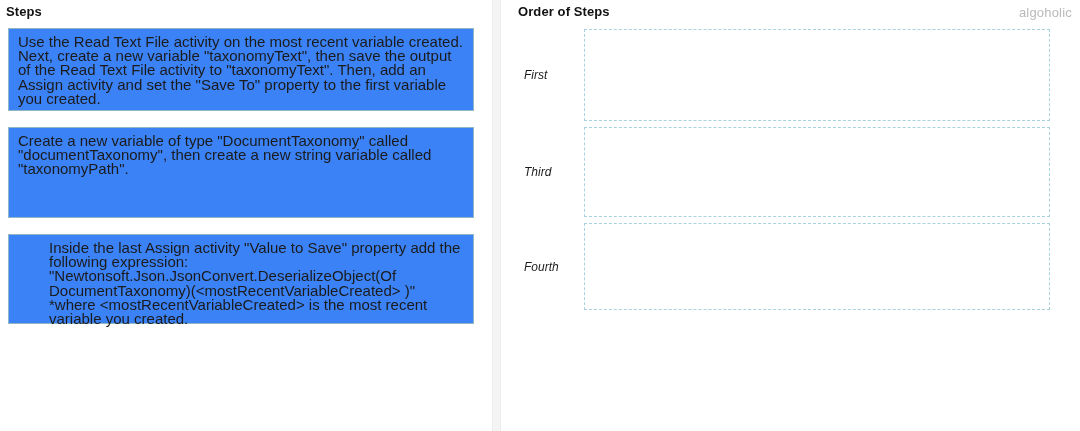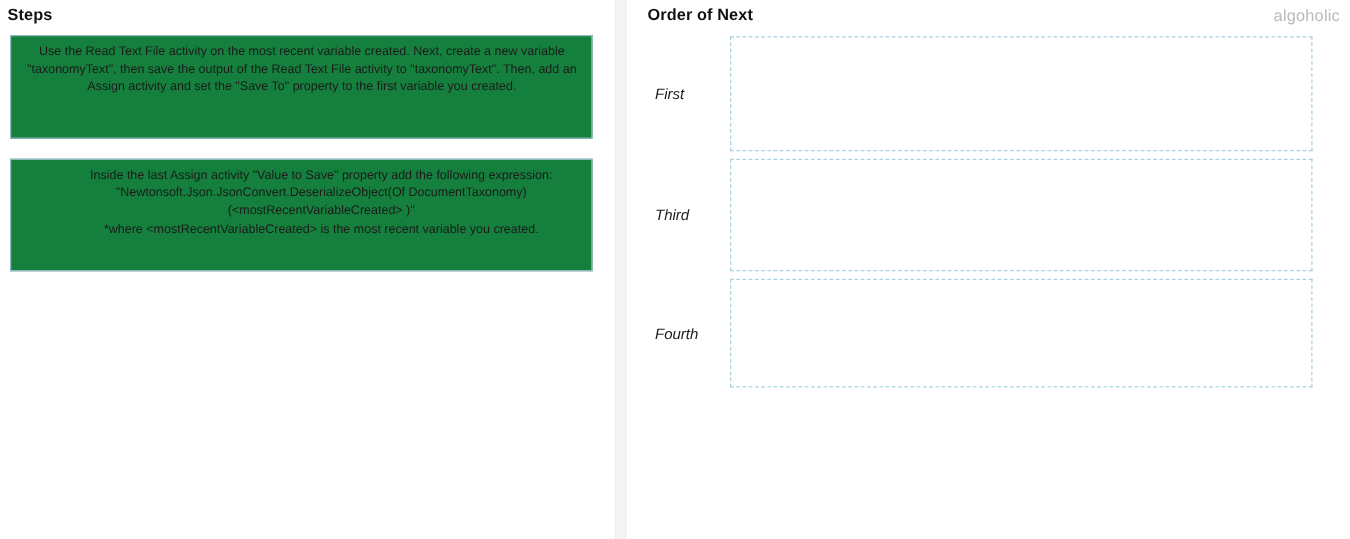--- a/index.html
+++ b/index.html
@@ -49,29 +49,28 @@
 
   .steps-list {
     position: absolute;
     left: 8px;
     top: 28px;
     width: 466px;
   }
 
   .step-card {
     border: 1px solid #8fb8c4;
-    background: #15803d;
+    background: #3b82f6;
     padding: 6px 8px 6px 9px;
     margin-bottom: 16px;
-    font-size: 10px;
+    font-size: 15px;
     line-height: 14.2px;
     color: #1b1b1b;
     white-space: pre-line;
     cursor: move;
-    text-align: center;
   }
   .step-card.h1 { height: 83px; }
   .step-card.h2 { height: 91px; }
   .step-card.h3 { height: 88px; }
   .step-card.h4 { height: 90px; margin-bottom: 0; padding-left: 40px; }
 
   
   .divider {
     position: absolute;
     left: 492px;
@@ -143,29 +142,30 @@
 </head>
 <body>
 
 <div id="root">
 
   <div class="left-panel">
     <div class="panel-title">Steps</div>
 
     <div class="steps-list">
       <div class="step-card h1">Use the Read Text File activity on the most recent variable created. Next, create a new variable "taxonomyText", then save the output of the Read Text File activity to "taxonomyText". Then, add an Assign activity and set the "Save To" property to the first variable you created.</div>
+      <div class="step-card h2">Create a new variable of type "DocumentTaxonomy" called "documentTaxonomy", then create a new string variable called "taxonomyPath".</div>
       <div class="step-card h4">Inside the last Assign activity "Value to Save" property add the following expression: "Newtonsoft.Json.JsonConvert.DeserializeObject(Of DocumentTaxonomy)(&lt;mostRecentVariableCreated&gt; )"
 *where &lt;mostRecentVariableCreated&gt; is the most recent variable you created.</div>
     </div>
   </div>
 
   <div class="divider"></div>
 
   <div class="right-panel">
-    <div class="panel-title">Order of Next</div>
+    <div class="panel-title">Order of Steps</div>
     <div class="watermark">algoholic</div>
 
     <div class="order-list">
 
       <div class="order-row">
         <div class="order-label">First</div>
         <div class="drop-zone z1"></div>
       </div>
 
 

